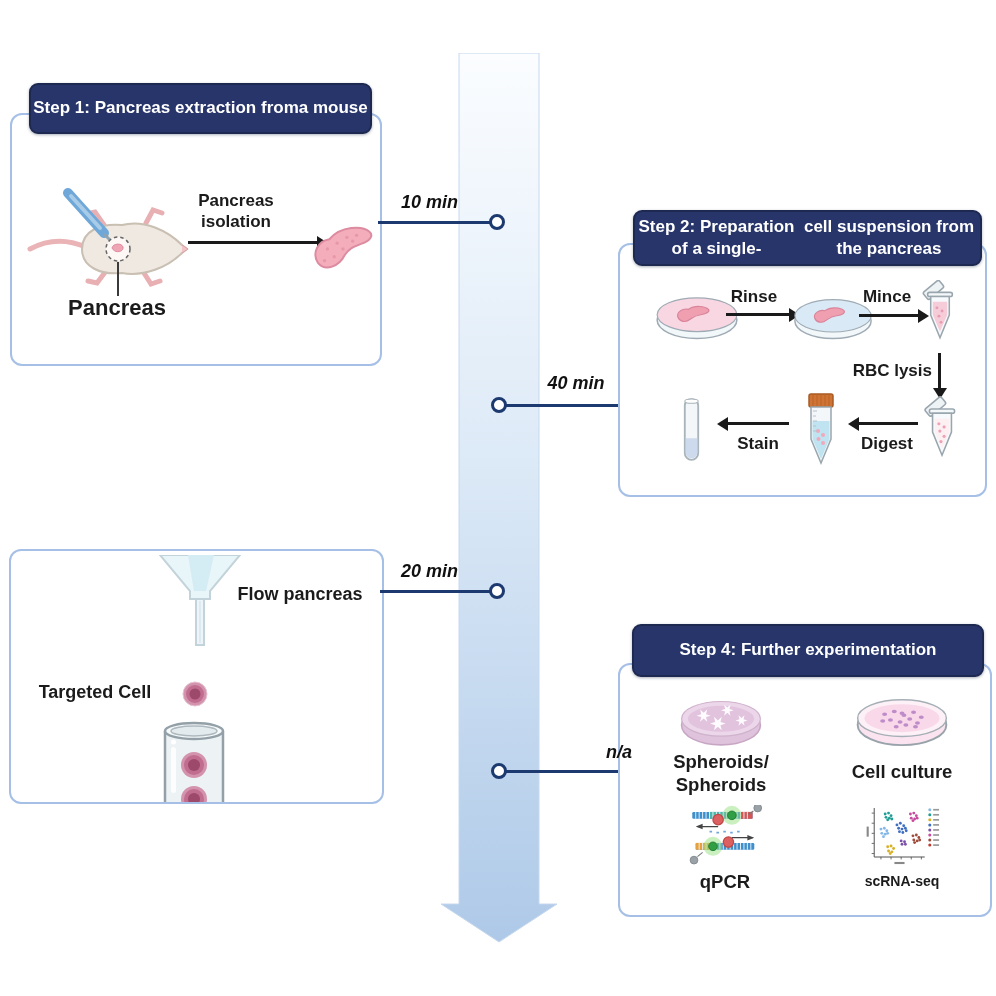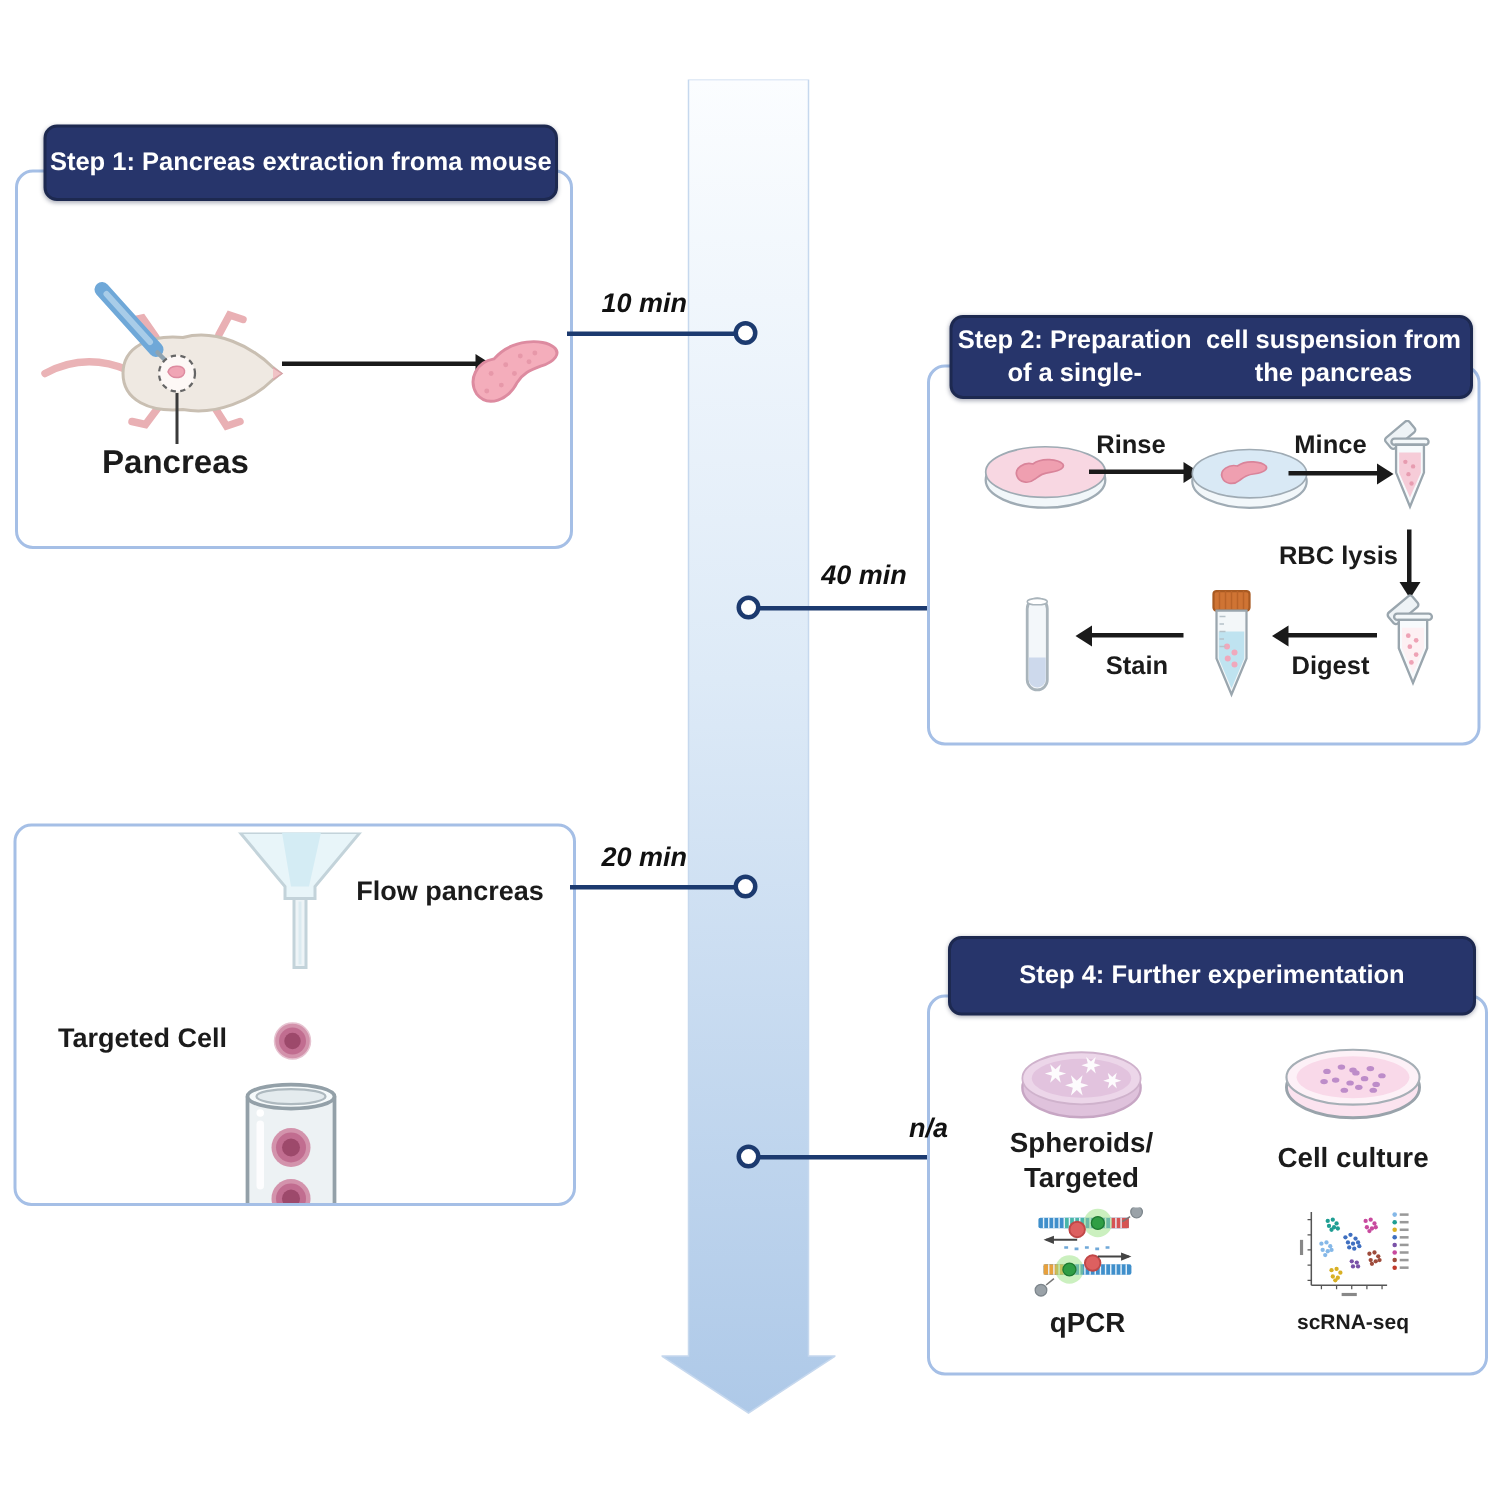--- a/index.html
+++ b/index.html
@@ -133,20 +133,21 @@
       <path d="M120,36 L127,23 L136,26" stroke="#e9b0b4" stroke-width="5" fill="none" stroke-linecap="round"></path>
       <path d="M118,86 L125,97 L134,94" stroke="#e9b0b4" stroke-width="5" fill="none" stroke-linecap="round"></path>
       <path d="M56,62 C56,44 74,36 96,38 C118,32 142,44 156,58 L161,62 L156,66 C142,80 118,90 96,86 C74,88 56,80 56,62 Z" fill="#efe9e2" stroke="#c9bfb2" stroke-width="2"></path>
       <path d="M156,58 L162,62 L156,66" fill="#f1c3c6" stroke="#d8a3a8" stroke-width="1"></path>
       <line x1="42" y1="6" x2="78" y2="46" stroke="#6fa8d8" stroke-width="10" stroke-linecap="round"></line>
       <line x1="45" y1="9" x2="74" y2="41" stroke="#a8cce8" stroke-width="4" stroke-linecap="round"></line>
       <line x1="79" y1="48" x2="89" y2="58" stroke="#8fa3b0" stroke-width="3" stroke-linecap="round"></line>
       <circle cx="92" cy="62" r="12" fill="#fdf8f6" stroke="#666" stroke-width="1.5" stroke-dasharray="3.5,3"></circle>
       <path d="M86,61 C87,56 96,56 97,60 C98,65 89,67 86,61 Z" fill="#f0a5b5" stroke="#dd8ba0" stroke-width="1"></path>
     </svg>
+    <div class="lbl" id="iso-lbl">Pancreas isolation</div>
     <div class="arr right" id="iso-arr"></div>
     <svg id="pancreas-svg" viewBox="0 0 70 58">
       <path d="M10,44 C4,34 10,22 22,20 C34,6 56,6 63,12 C68,16 64,22 54,25 C46,28 42,30 38,36 C32,48 18,54 10,44 Z" fill="#f4adbb" stroke="#dd8ba0" stroke-width="2"></path>
       <g fill="#e391a4" opacity="0.75">
         <circle cx="20" cy="30" r="1.7"></circle>
           <circle cx="30" cy="24" r="1.7"></circle>
           <circle cx="40" cy="18" r="1.7"></circle>
         <circle cx="50" cy="16" r="1.7"></circle>
           <circle cx="27" cy="38" r="1.7"></circle>
           <circle cx="17" cy="42" r="1.7"></circle>
@@ -295,21 +296,21 @@
           <ellipse cx="64" cy="29" rx="2.6" ry="1.8"></ellipse>
         <ellipse cx="28" cy="27" rx="2.6" ry="1.8"></ellipse>
           <ellipse cx="52" cy="31" rx="2.6" ry="1.8"></ellipse>
           <ellipse cx="42" cy="33" rx="2.6" ry="1.8"></ellipse>
         <ellipse cx="62" cy="33" rx="2.6" ry="1.8"></ellipse>
           <ellipse cx="48" cy="19" rx="2.6" ry="1.8"></ellipse>
       </g>
     </svg>
     <div class="lbl" id="sph-lbl">
       <span style="display:block">Spheroids/</span>
-      <span style="display:block">Targeted</span>
+      <span style="display:block">Spheroids</span>
     </div>
     <div class="lbl" id="cc-lbl">Cell culture</div>
     <svg id="qpcr-svg" viewBox="0 0 96 72">
       <rect x="10" y="8" width="70" height="8" rx="1.5" fill="#3f8fcb"></rect>
       <rect x="30" y="8" width="16" height="8" fill="#49b6a8"></rect>
       <rect x="66" y="8" width="14" height="8" fill="#d65454"></rect>
       <path d="M14,8v8M18,8v8M22,8v8M26,8v8M30,8v8M34,8v8M38,8v8M42,8v8M46,8v8M50,8v8M54,8v8M58,8v8M62,8v8M66,8v8M70,8v8M74,8v8" stroke="#e8f2fa" stroke-width="1.1"></path>
       <circle cx="56" cy="12" r="11" fill="#97e27f" opacity="0.5"></circle>
       <circle cx="56" cy="12" r="5" fill="#2f9e44" stroke="#1e7a30" stroke-width="1"></circle>
       <circle cx="40" cy="17" r="6" fill="#dd6060" stroke="#c04848" stroke-width="1.5"></circle>

